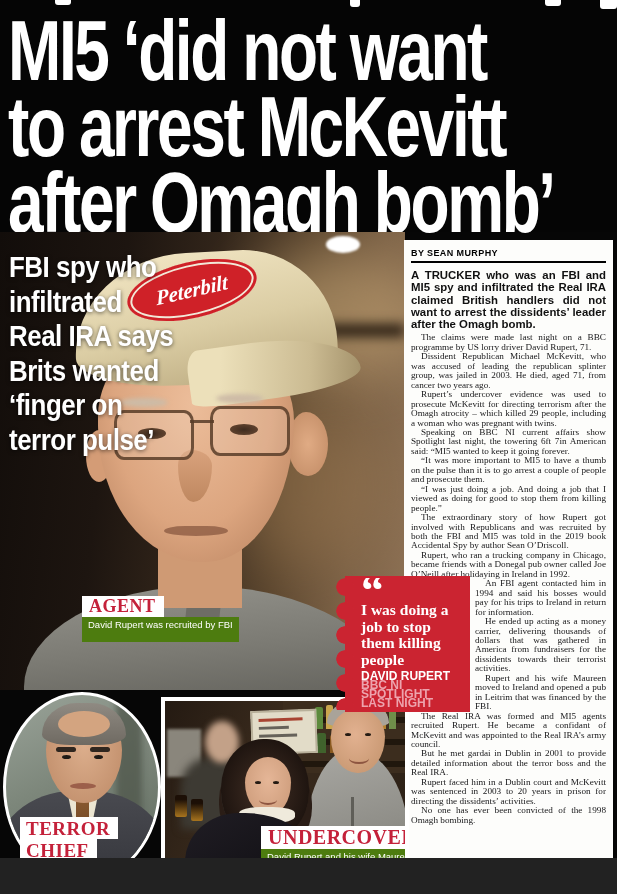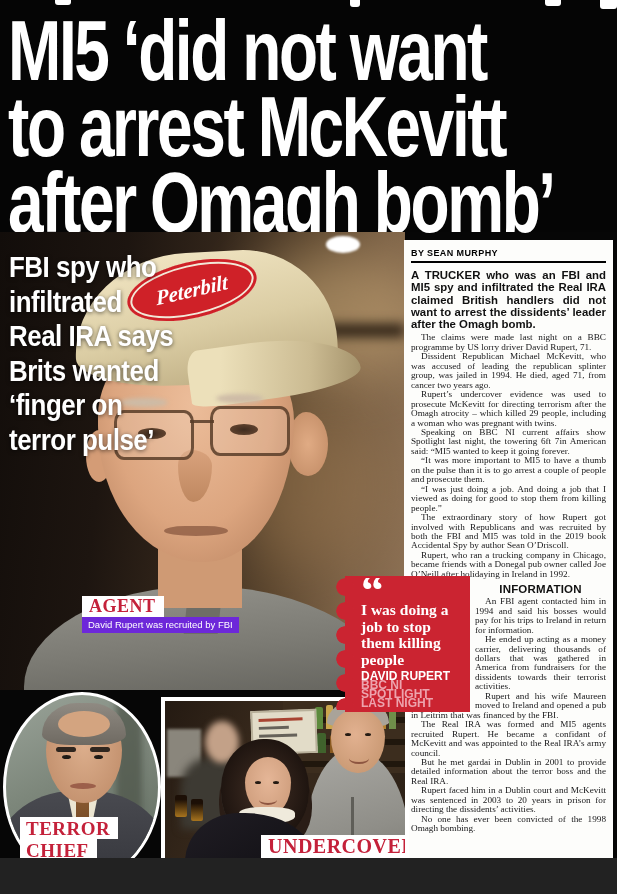--- a/index.html
+++ b/index.html
@@ -60,21 +60,21 @@
   
   .subhead{position:absolute;left:9px;top:250px;color:#fff;font-weight:bold;
            font-size:27px;line-height:32px;letter-spacing:-.5px;transform:scale(.96,1.08);transform-origin:left top;
            text-shadow:0 1px 4px rgba(0,0,0,.6);}
   .subhead div{white-space:nowrap;}
 
   
   .cap-stack{position:absolute;display:flex;flex-direction:column;align-items:flex-start;z-index:6;}
   .kicker{background:#fff;color:#c4213a;font-family:"Liberation Serif",serif;font-weight:bold;
           padding:1px 8px 2px 7px;letter-spacing:.5px;line-height:1;}
-  .caplabel{background:#6d28d9;color:#fff;font-size:9.5px;line-height:11.5px;padding:2px 6px 2px;}
+  .caplabel{background:#4d7c0f;color:#fff;font-size:9.5px;line-height:11.5px;padding:2px 6px 11px;}
   .cap-agent{left:82px;top:596px;}
   .cap-agent .kicker{font-size:18px;}
   .cap-terror{left:20px;top:817px;}
   .cap-terror .kicker{font-size:19px;padding:2px 8px 1px 6px;}
   .cap-under{left:96px;bottom:8px;}
   .cap-under .kicker{font-size:20px;}
 
   
   .panel{position:absolute;left:404px;top:240px;width:209px;height:640px;background:#fdfdfb;
          padding:8px 7px 26px;box-sizing:border-box;overflow:hidden;color:#111;}
@@ -227,29 +227,28 @@
   <div class="cap-stack cap-agent">
     <div class="kicker">AGENT</div>
     <div class="caplabel">David Rupert was recruited by FBI</div>
   </div>
 
   <section class="panel">
     <div class="byline">BY SEAN MURPHY</div>
     <div class="byline-rule"></div>
     <p class="lead">A TRUCKER who was an FBI and MI5 spy and infiltrated the Real IRA claimed British handlers did not want to arrest the dissidents’ leader after the Omagh bomb.</p>
     <p class="body">The claims were made last night on a BBC programme by US lorry driver David Rupert, 71.</p>
-    <p class="body">Dissident Republican Michael McKevitt, who was accused of leading the republican splinter group, was jailed in 1994. He died, aged 71, from cancer two years ago.</p>
+    <p class="body">Dissident Republican Michael McKevitt, who was accused of leading the republican splinter group, was jailed in 2003. He died, aged 71, from cancer two years ago.</p>
     <p class="body">Rupert’s undercover evidence was used to prosecute McKevitt for directing terrorism after the Omagh atrocity – which killed 29 people, including a woman who was pregnant with twins.</p>
     <p class="body">Speaking on BBC NI current affairs show Spotlight last night, the towering 6ft 7in American said: “MI5 wanted to keep it going forever.</p>
     <p class="body">“It was more important to MI5 to have a thumb on the pulse than it is to go arrest a couple of people and prosecute them.</p>
     <p class="body">“I was just doing a job. And doing a job that I viewed as doing for good to stop them from killing people.”</p>
     <p class="body">The extraordinary story of how Rupert got involved with Republicans and was recruited by both the FBI and MI5 was told in the 2019 book Accidental Spy by author Sean O’Driscoll.</p>
     <p class="body">Rupert, who ran a trucking company in Chicago, became friends with a Donegal pub owner called Joe O’Neill after holidaying in Ireland in 1992.</p>
     <div class="quote-spacer"></div>
-    <h3 class="crosshead">INFORMATION</h3>
     <p class="body">An FBI agent contacted him in 1994 and said his bosses would pay for his trips to Ireland in return for information.</p>
     <p class="body">He ended up acting as a money carrier, delivering thousands of dollars that was gathered in America from fundraisers for the dissidents towards their terrorist activities.</p>
     <p class="body">Rupert and his wife Maureen moved to Ireland and opened a pub in Leitrim that was financed by the FBI.</p>
     <p class="body">The Real IRA was formed and MI5 agents recruited Rupert. He became a confidant of McKevitt and was appointed to the Real IRA’s army council.</p>
     <p class="body">But he met gardai in Dublin in 2001 to provide detailed information about the terror boss and the Real IRA.</p>
     <p class="body">Rupert faced him in a Dublin court and McKevitt was sentenced in 2003 to 20 years in prison for directing the dissidents’ activities.</p>
     <p class="body">No one has ever been convicted of the 1998 Omagh bombing.</p>
     <div class="email-block">
       <div class="email-rule"></div>
       <div class="email">news@irishmirror.ie</div>

